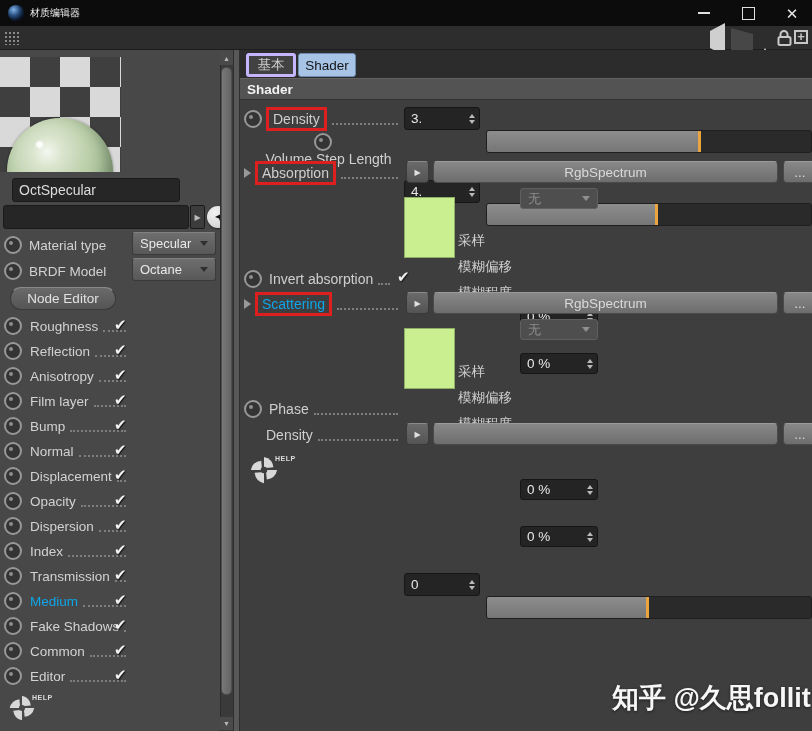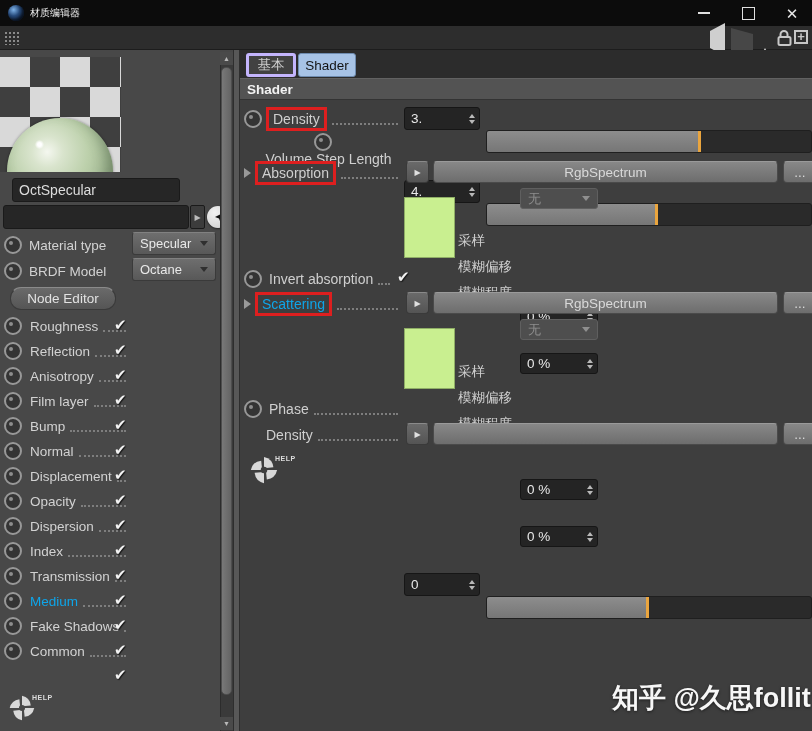--- a/index.html
+++ b/index.html
@@ -251,20 +251,25 @@
       <span class="lbl">Fake Shadows</span>
       <span class="leader"></span>
     </div>
   <span class="abs check" style="left:114px;top:617px;">✔</span>
   <div class="abs chanrow" style="top:639px;">
       <span class="radio"></span>
       <span class="lbl">Common</span>
       <span class="leader"></span>
     </div>
   <span class="abs check" style="left:114px;top:642px;">✔</span>
+  <div class="abs chanrow" style="top:664px;">
+      <span class="radio"></span>
+      <span class="lbl">Editor</span>
+      <span class="leader"></span>
+    </div>
   <span class="abs check" style="left:114px;top:667px;">✔</span>
 
   <div class="abs helpwrap" style="left:8px;top:694px;">
     <svg width="28" height="28" viewBox="0 0 32 32">
       <g fill="#d8d8d8">
         <path d="M16 2 Q25 4 26 13 L16 14 Z"></path>
         <path d="M30 16 Q28 25 19 26 L18 16 Z" transform="rotate(0 16 16)"></path>
         <path d="M16 30 Q7 28 6 19 L16 18 Z"></path>
         <path d="M2 16 Q4 7 13 6 L14 16 Z"></path>
       </g>

